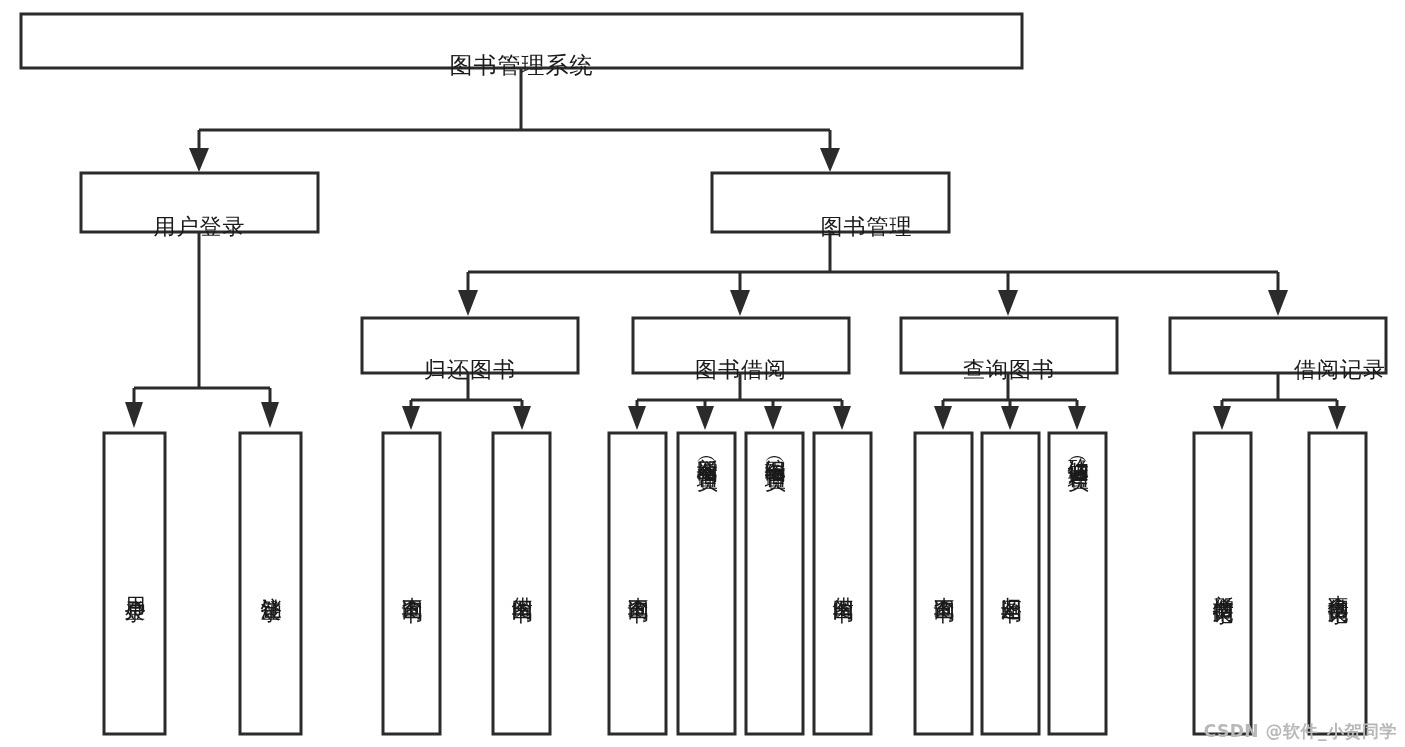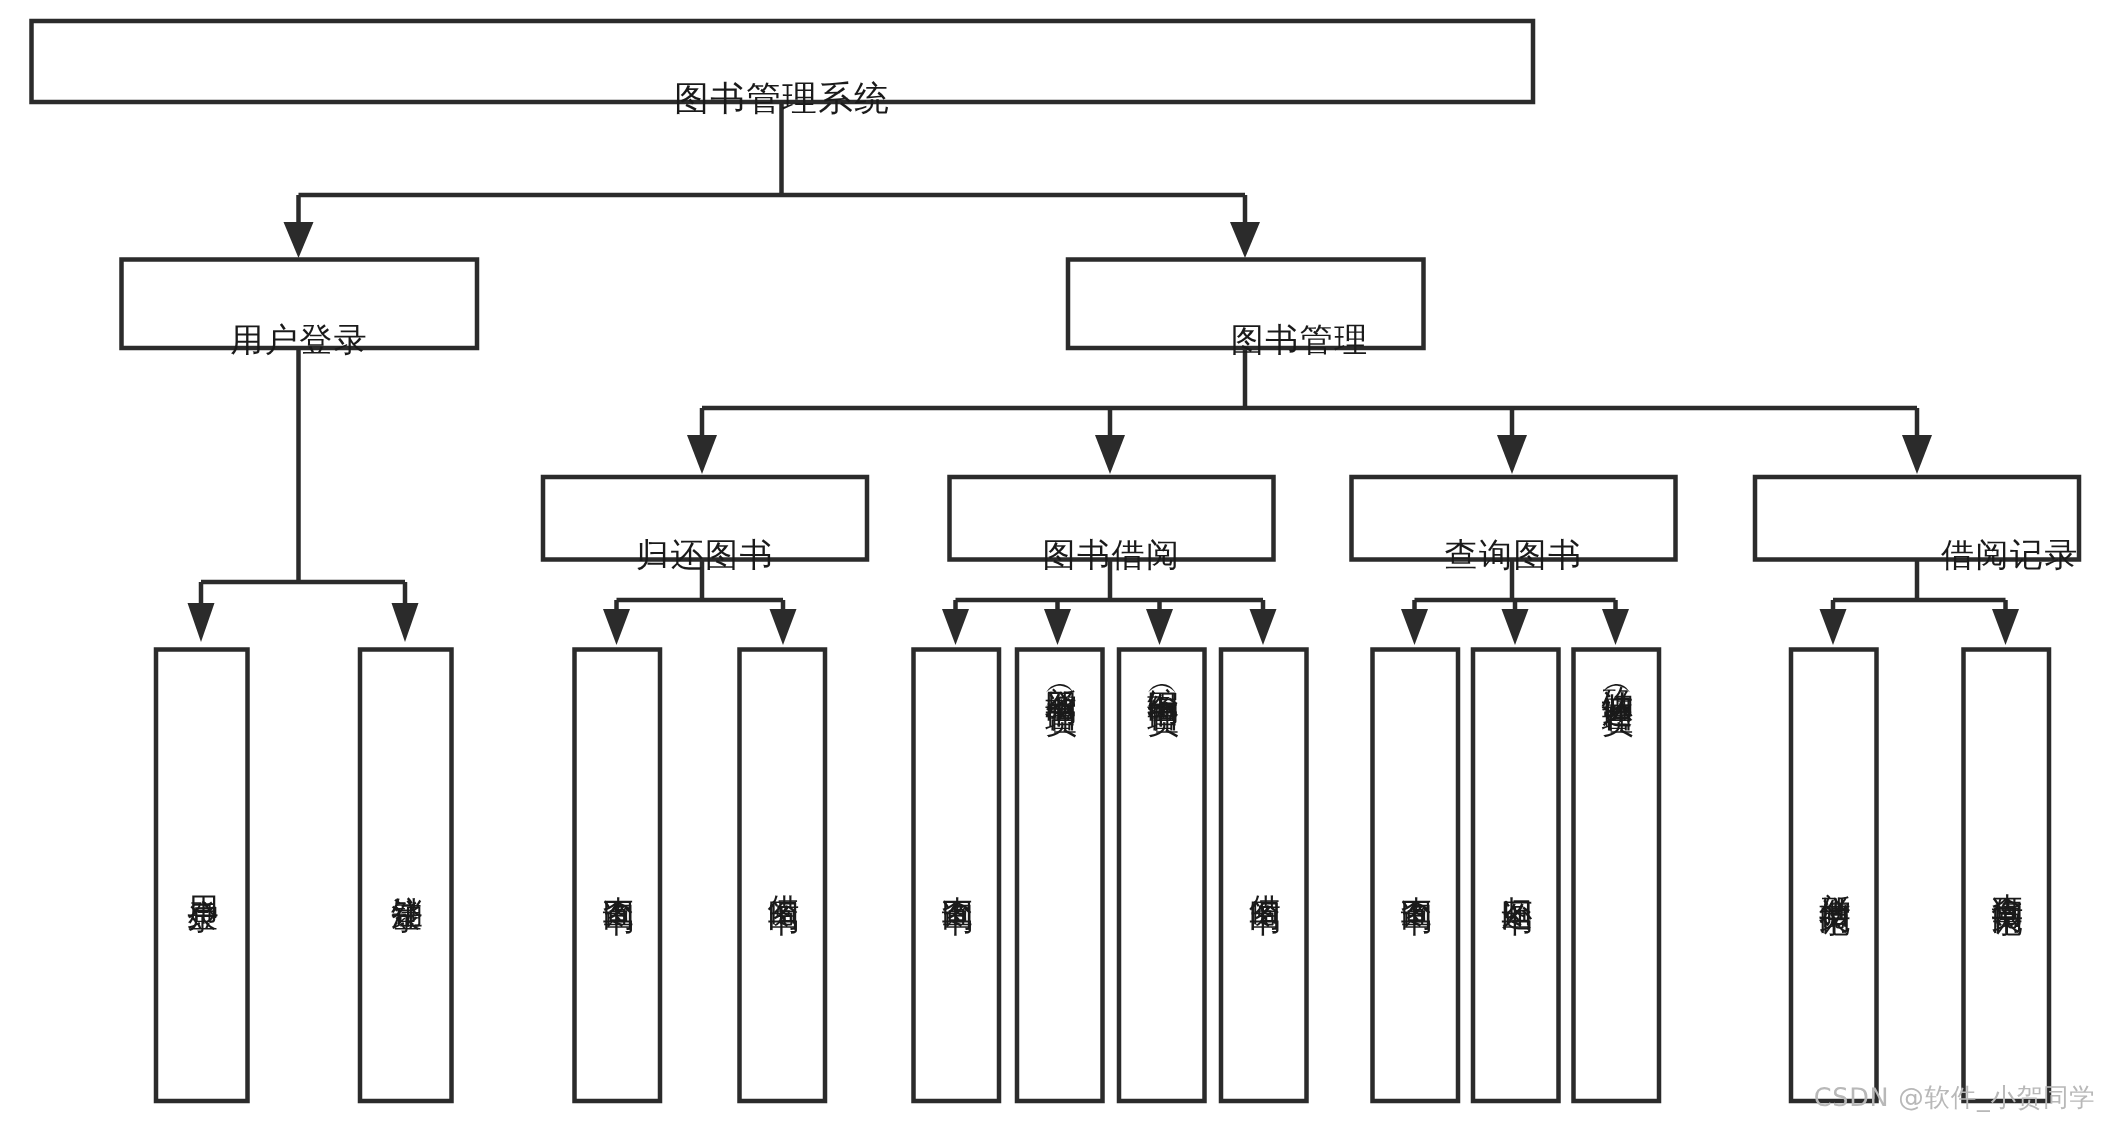--- a/index.html
+++ b/index.html
@@ -83,20 +83,21 @@
   #watermark {
     position: absolute;
     right: 8px;
     bottom: 4px;
     font-family: "DejaVu Sans", "Liberation Sans", sans-serif;
     font-size: 17px;
     color: #b8b8b8;
     letter-spacing: 0.5px;
     white-space: nowrap;
     pointer-events: none;
+    font-weight: bold;
   }
 </style>
 </head>
 <body>
 
 <div id="diagram-root">
 
   <svg class="diagram-canvas" viewBox="0 0 1405 747">
 
     <g>

